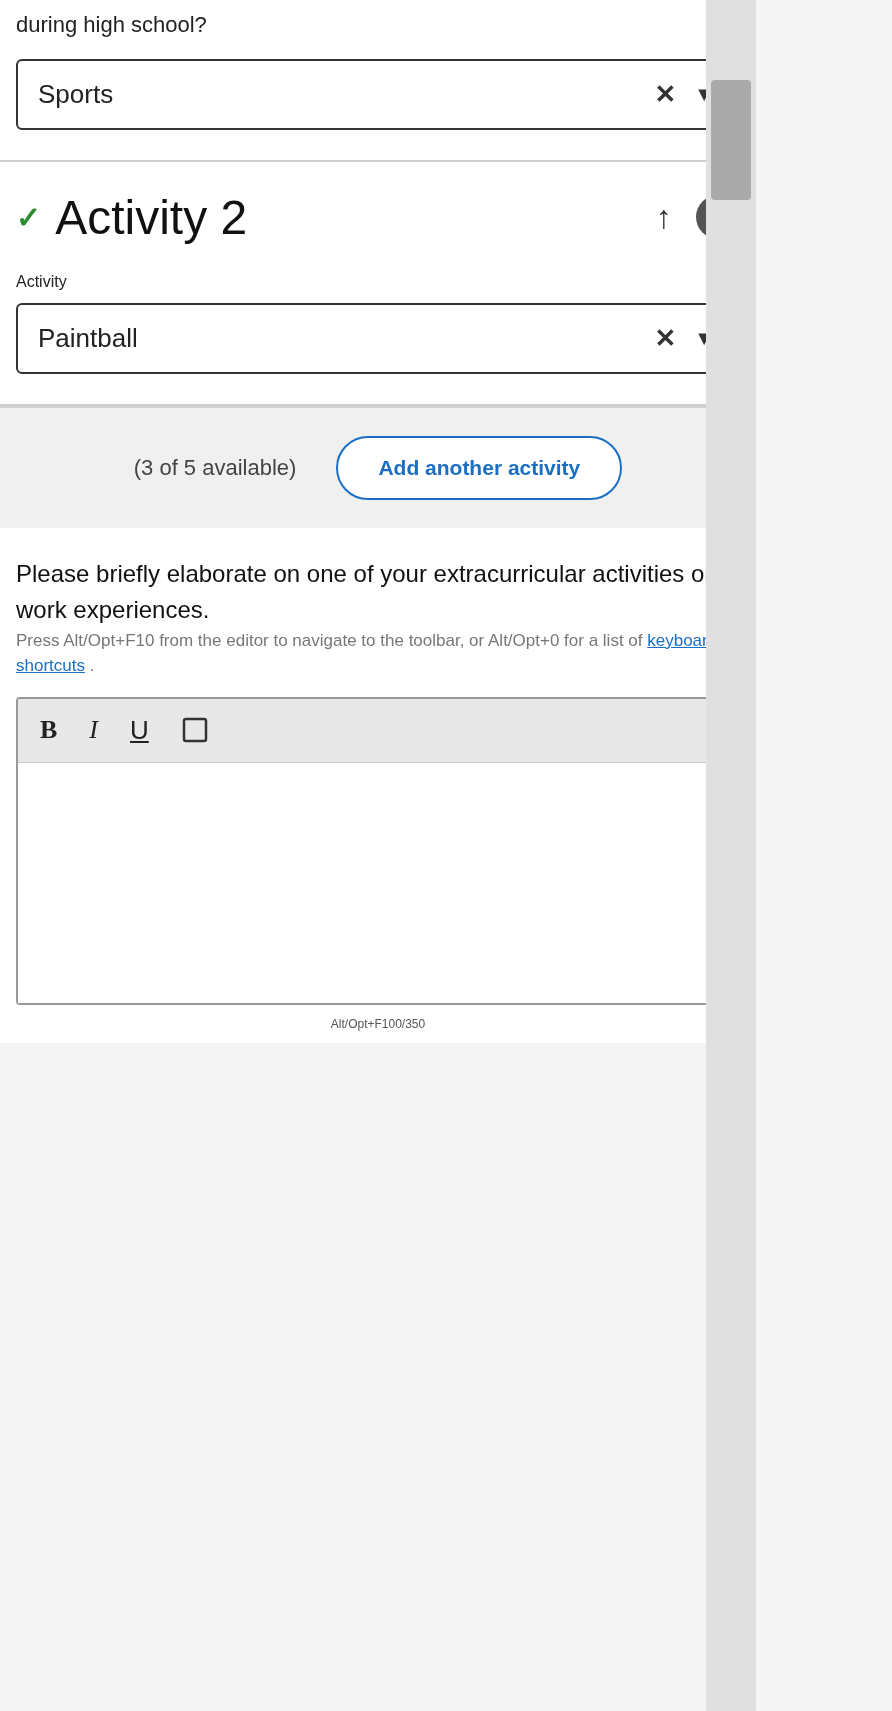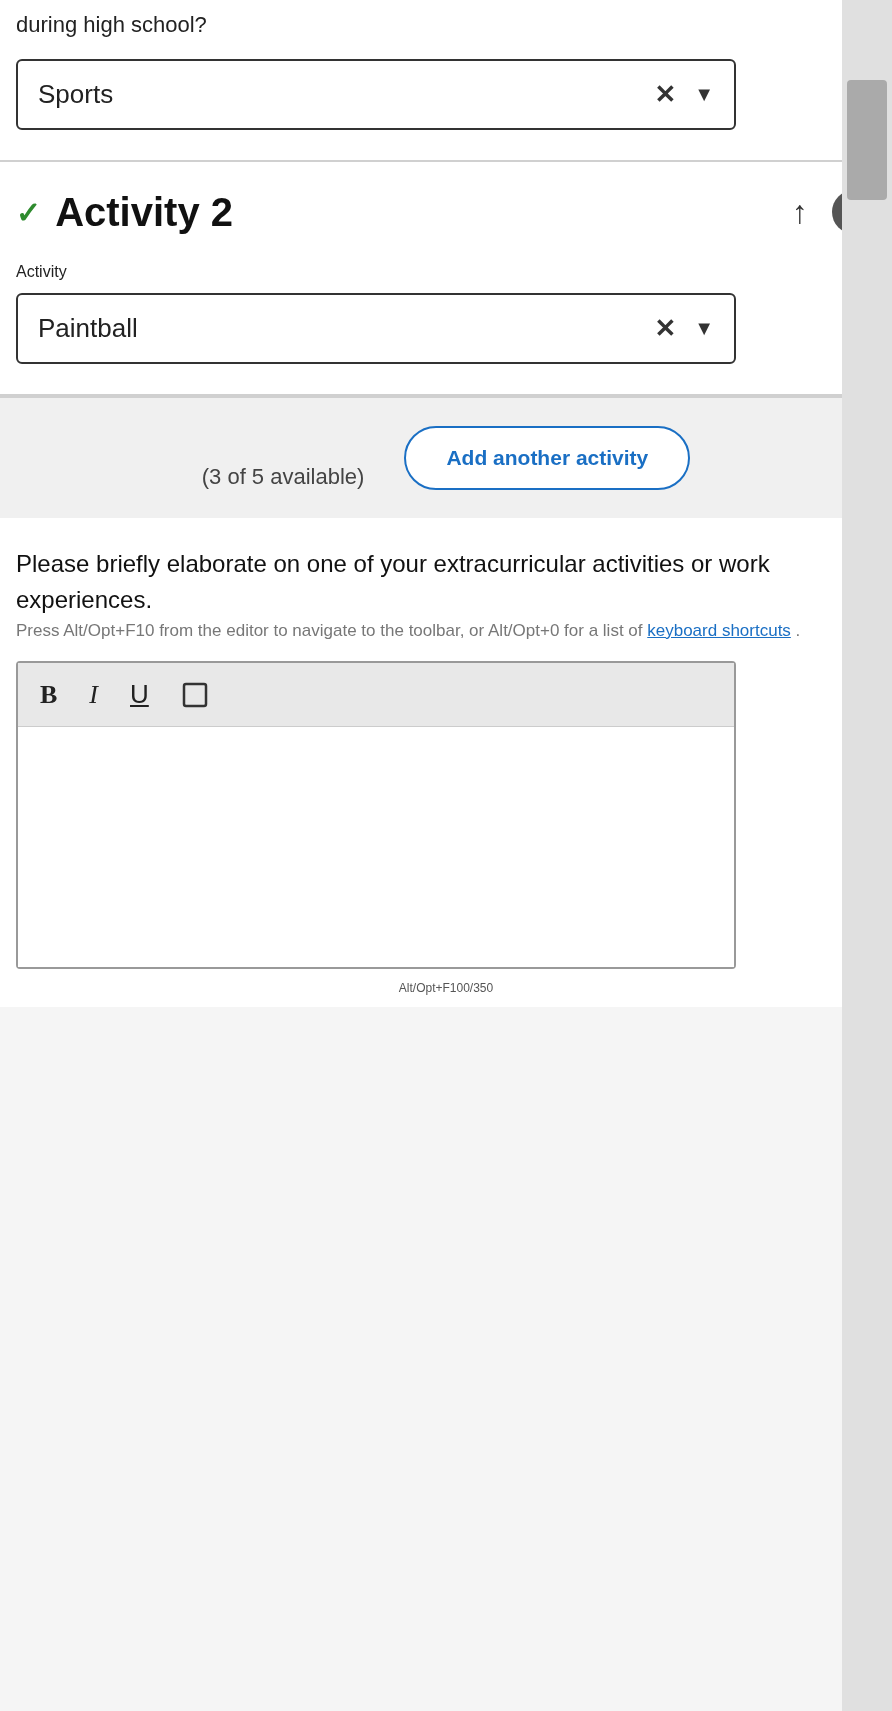--- a/index.html
+++ b/index.html
@@ -11,21 +11,21 @@
     body {
       font-family: Arial, sans-serif;
       background: #f5f5f5;
       width: 892px;
       min-height: 1711px;
       position: relative;
       overflow-x: hidden;
     }
 
     .page-container {
-      width: 892px;
+      width: 756px;
       background: #1d4ed8;
       position: relative;
     }
 
     
     .section-1 {
       background: #ffffff;
       padding: 0 16px 30px 16px;
       padding-top: 10px;
     }
@@ -95,22 +95,22 @@
       gap: 14px;
     }
 
     .checkmark-icon {
       color: #2e8b2e;
       font-size: 30px;
       font-weight: bold;
     }
 
     .activity-title {
-      font-size: 40px;
-      font-weight: bold;
+      font-size: 48px;
+      font-weight: normal;
       color: #111;
     }
 
     .activity-header-right {
       display: flex;
       align-items: center;
       gap: 20px;
     }
 
     .up-arrow-btn {
@@ -141,21 +141,21 @@
       font-size: 16px;
       color: #222;
       margin-bottom: 12px;
     }
 
     
     .section-3 {
       background: #f0f0f0;
       padding: 28px 16px;
       display: flex;
-      align-items: flex-end;
+      align-items: center;
       justify-content: center;
       gap: 40px;
       border-top: 2px solid #d0d0d0;
     }
 
     .available-text {
       font-size: 22px;
       color: #444;
     }
 

